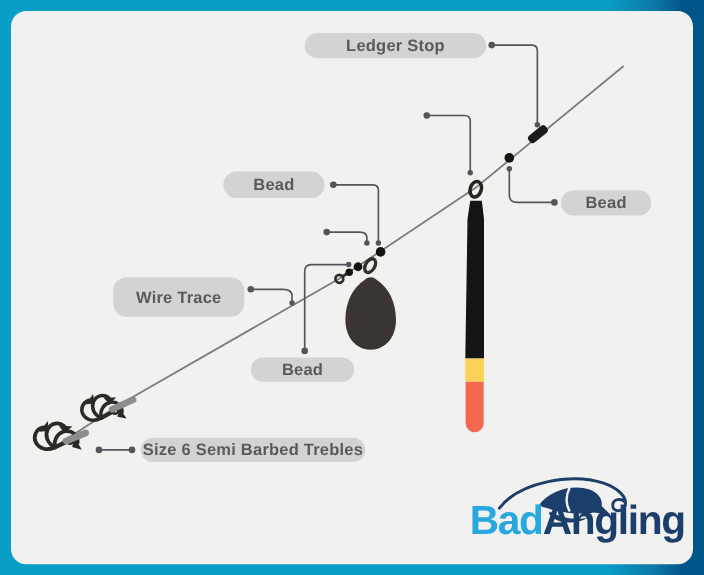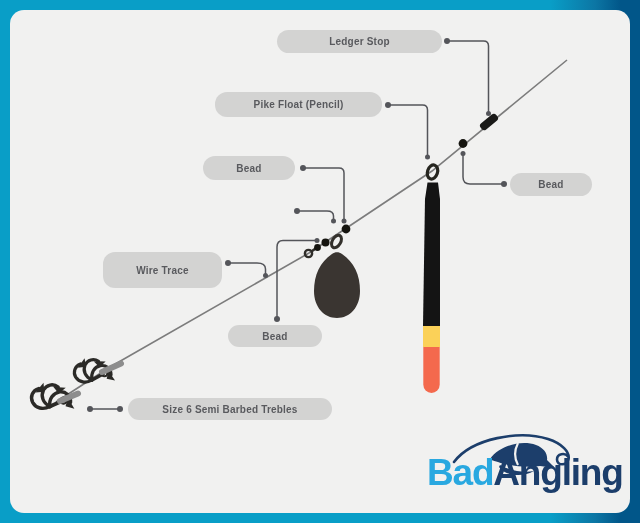--- a/index.html
+++ b/index.html
@@ -10,21 +10,21 @@
     overflow:hidden;
   }
   .panel {
     position:absolute; left:10px; top:10px; width:620px; height:503px;
     background:#f1f1f0; border-radius:14px;
   }
   svg.diagram { position:absolute; left:0; top:0; width:640px; height:523px; }
   .pill {
     position:absolute; background:#d3d3d2; border-radius:12px;
     display:flex; align-items:center; justify-content:center;
-    color:#595a5e; font-weight:bold; font-size:10px; white-space:nowrap;
+    color:#595a5e; font-weight:bold; font-size:15px; white-space:nowrap;
     letter-spacing:0.2px;
   }
   .logo-text {
     position:absolute; left:427px; top:454px; font-size:37px; font-weight:bold;
     letter-spacing:-1.2px; line-height:1;
   }
   .logo-bad { color:#29a8e0; }
   .logo-angling { color:#1c3e6b; }
 </style>
 </head>
@@ -117,21 +117,20 @@
     <g transform="translate(440,432)">
       <path d="M14,30 C32,6 80,-2 108,7 C122,11.5 130,20 128.5,27 C127,34 117,34 117,27.5 C117,21.5 125,20.5 128,24.5" fill="none" stroke="#1c3e6b" stroke-width="2.6" stroke-linecap="round"></path>
       <path d="M50,27 C60,13 82,8 96,13 C104,16 108,22 107,28 L115,36 L100,34
                C88,36 68,34 58,30 C54,29 51,28 50,27 Z" fill="#1c3e6b"></path>
       <path d="M78,11 C74,19 74,26 78,33" fill="none" stroke="#f1f1f0" stroke-width="2.2"></path>
       <path d="M60,33 C70,39 84,41 94,39 C84,45 66,45 59,35 Z" fill="#1c3e6b"></path>
     </g>
   </svg>
 
   <div class="pill" style="left:277px; top:30px;  width:165px; height:23px;">Ledger Stop</div>
-  <div class="pill" style="left:215px; top:92px;  width:167px; height:25px;">Pike Float (Pencil)</div>
   <div class="pill" style="left:203px; top:156px; width:92px;  height:24px;">Bead</div>
   <div class="pill" style="left:103px; top:252px; width:119px; height:36px;">Wire Trace</div>
   <div class="pill" style="left:228px; top:325px; width:94px;  height:22px;">Bead</div>
   <div class="pill" style="left:510px; top:173px; width:82px;  height:23px;">Bead</div>
   <div class="pill" style="left:128px; top:398px; width:204px; height:22px;">Size 6 Semi Barbed Trebles</div>
 
   <div class="logo-text"><span class="logo-bad">Bad</span><span class="logo-angling">Angling</span></div>
 </div>
 
 </body></html>

